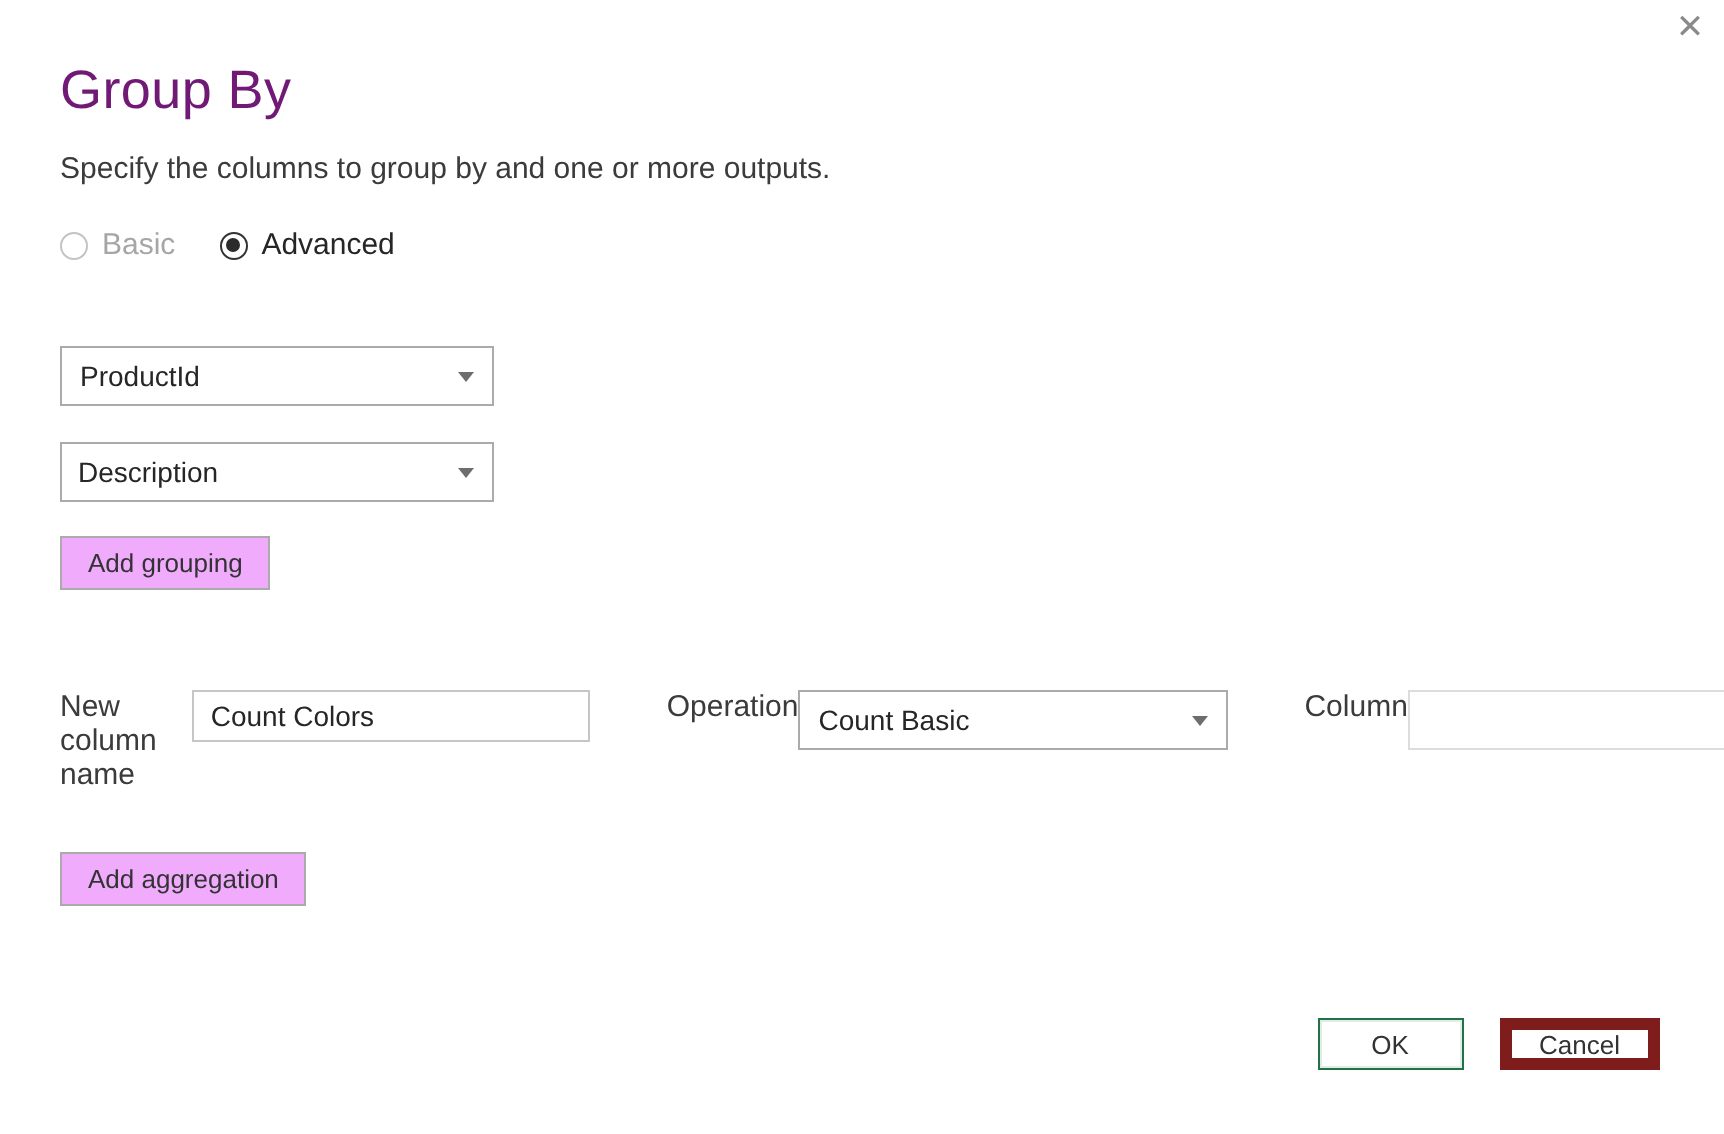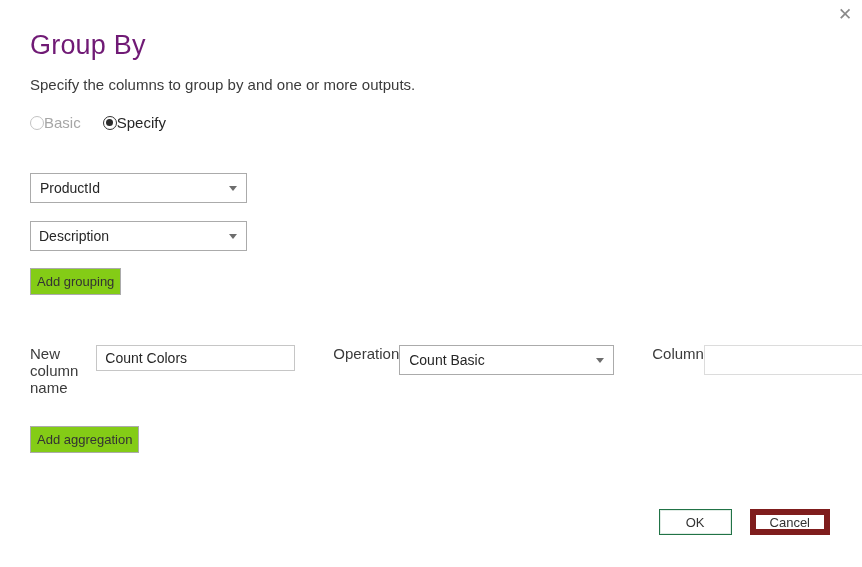--- a/index.html
+++ b/index.html
@@ -24,21 +24,21 @@
   .content { padding:26px 30px 0 30px; }
 
   .title {
     font-size:27px; font-weight:300; color:#701a75;
     letter-spacing:0.2px; margin-top:4px;
   }
 
   .subtitle { font-size:15px; color:#3b3b3b; margin-top:15px; }
 
   .mode-row { margin-top:21px; display:flex; align-items:center; gap:22px; font-size:15px; }
-  .radio-item { display:flex; align-items:center; cursor:pointer; }
+  .radio-item { display:flex; align-items:center; gap:7px; cursor:pointer; }
   .radio-circle {
     width:14px; height:14px; border-radius:50%;
     border:1px solid #333; background:#fff;
     display:flex; align-items:center; justify-content:center;
   }
   .radio-circle.disabled { border-color:#c3c3c3; }
   .radio-dot { width:7px; height:7px; border-radius:50%; background:#2b2b2b; }
   .radio-label { color:#262626; }
   .radio-label.disabled { color:#a6a6a6; }
 
@@ -55,22 +55,22 @@
     width:0; height:0;
     border-left:4px solid transparent;
     border-right:4px solid transparent;
     border-top:5px solid #6d6d6d;
   }
   .dropdown.disabled { border-color:#dcdcdc; cursor:default; }
   .dropdown.disabled .caret { border-top-color:#c9c9c9; }
 
   .small-btn {
     margin-top:17px;
-    border:1px solid #ababab; background:#84cc16;
-    padding:5px 6px; font-size:13px; color:#333;
+    border:1px solid #ababab; background:#f0abfc;
+    padding:5px 13px; font-size:13px; color:#333;
     font-family:"Liberation Sans", sans-serif;
     cursor:pointer; display:inline-block;
   }
 
   .agg-section { margin-top:50px; display:flex; gap:38px; }
   .agg-col { display:flex; }
   .agg-label { font-size:15px; color:#3b3b3b; margin-bottom:11px; }
   .text-input {
     width:217px; height:26px;
     border:1px solid #c6c6c6; background:#fff;
@@ -107,21 +107,21 @@
 
     <div class="mode-row">
       <div class="radio-item">
         <span class="radio-circle disabled"></span>
         <span class="radio-label disabled">Basic</span>
       </div>
       <div class="radio-item">
         <span class="radio-circle">
           <span class="radio-dot"></span>
         </span>
-        <span class="radio-label">Specify</span>
+        <span class="radio-label">Advanced</span>
       </div>
     </div>
 
     <div class="group-section">
       <div class="dropdown">
         <span>ProductId</span>
         <span class="caret"></span>
       </div>
       <div class="dropdown">
         <span>Description</span>

